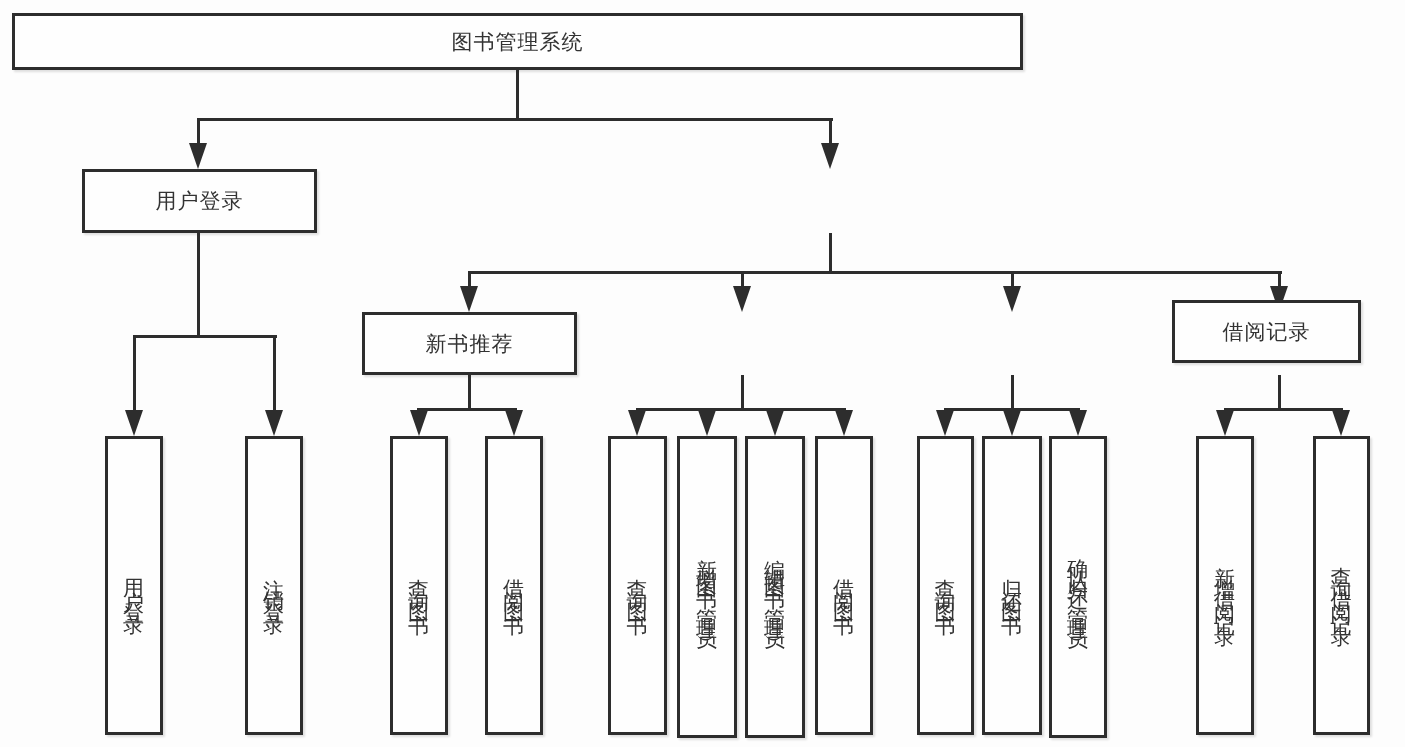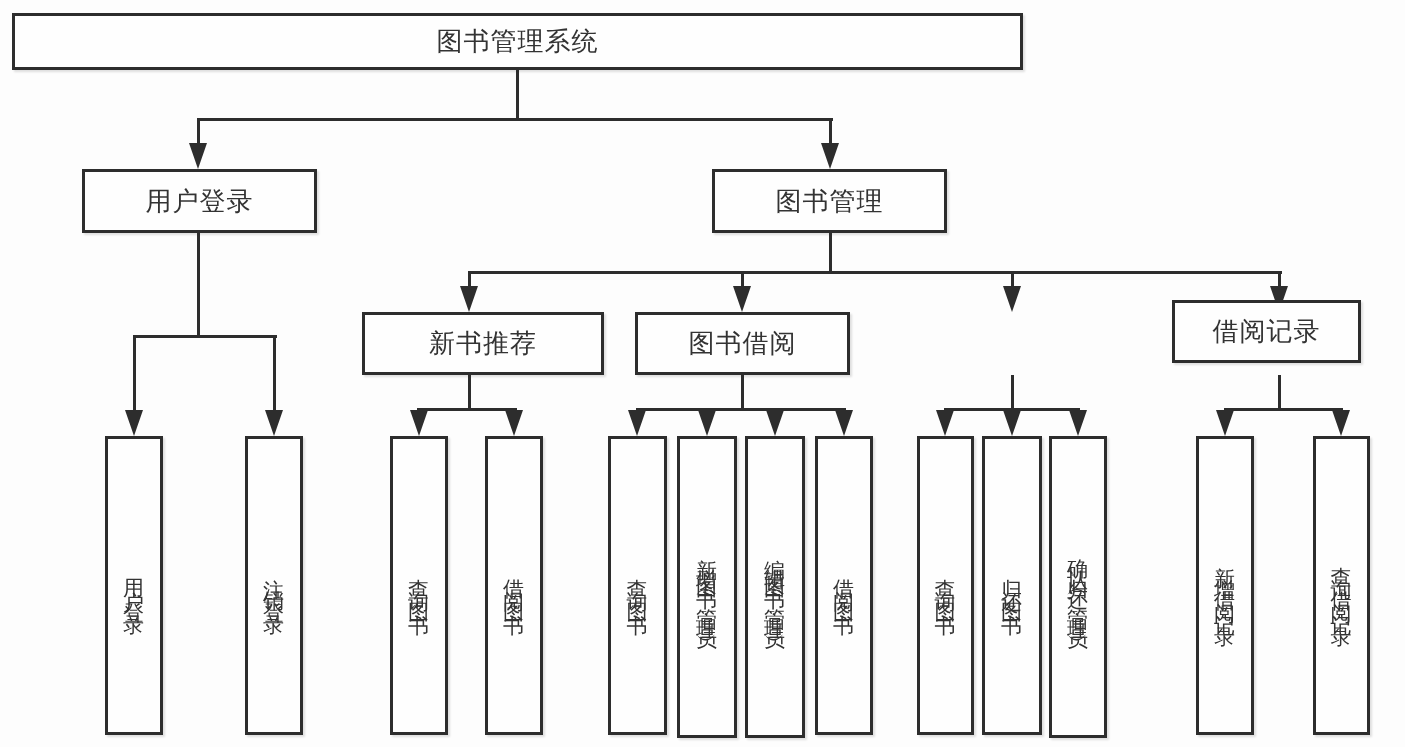--- a/index.html
+++ b/index.html
@@ -19,21 +19,21 @@
   .stage{position:relative;width:1405px;height:747px;}
   .box{
     position:absolute;
     box-sizing:border-box;
     border:3px solid var(--line);
     background:var(--box-fill);
     display:flex;align-items:center;justify-content:center;
     color:var(--text);
     box-shadow:2px 2px 2px rgba(0,0,0,0.12);
   }
-  .hlabel{font-size:26px;letter-spacing:1px;white-space:nowrap;}
+  .hlabel{font-size:21px;letter-spacing:1px;white-space:nowrap;}
   .leaf .vtext{
     writing-mode:vertical-rl;
     text-orientation:mixed;
     font-size:21px;
     line-height:1;
     letter-spacing:12px;
     color:var(--text);
     white-space:nowrap;
   }
   .leaf .vtext.tight{letter-spacing:10px;}
@@ -68,47 +68,41 @@
   <div class="vline" style="left:516px;top:70px;height:50px;"></div>
   <div class="hline" style="left:197px;top:118px;width:636px;"></div>
   <div class="vline" style="left:197px;top:118px;height:28px;"></div>
   <div class="arrow" style="left:189px;top:143px;"></div>
   <div class="vline" style="left:829px;top:118px;height:28px;"></div>
   <div class="arrow" style="left:821px;top:143px;"></div>
 
   <div class="box" style="left:82px;top:169px;width:235px;height:64px;">
     <span class="hlabel">用户登录</span>
   </div>
-  <div class="box" style="left:712px;top:169px;width:235px;height:64px;">
-    <span class="hlabel">图书管理</span>
-  </div>
 
   <div class="vline" style="left:197px;top:233px;height:104px;"></div>
   <div class="hline" style="left:133px;top:335px;width:144px;"></div>
   <div class="vline" style="left:133px;top:335px;height:77px;"></div>
   <div class="arrow" style="left:125px;top:410px;"></div>
   <div class="vline" style="left:273px;top:335px;height:77px;"></div>
   <div class="arrow" style="left:265px;top:410px;"></div>
 
   <div class="vline" style="left:829px;top:233px;height:40px;"></div>
   <div class="hline" style="left:468px;top:271px;width:814px;"></div>
   <div class="vline" style="left:468px;top:271px;height:19px;"></div>
   <div class="arrow" style="left:460px;top:286px;"></div>
   <div class="vline" style="left:741px;top:271px;height:19px;"></div>
   <div class="arrow" style="left:733px;top:286px;"></div>
   <div class="vline" style="left:1011px;top:271px;height:19px;"></div>
   <div class="arrow" style="left:1003px;top:286px;"></div>
   <div class="vline" style="left:1278px;top:271px;height:19px;"></div>
   <div class="arrow" style="left:1270px;top:286px;"></div>
 
-  <div class="box" style="left:362px;top:312px;width:242px;height:63px;">
+  <div class="box" style="left:362px;top:312px;width:215px;height:63px;">
     <span class="hlabel">新书推荐</span>
-  </div>
-  <div class="box" style="left:635px;top:312px;width:215px;height:63px;">
-    <span class="hlabel">图书借阅</span>
   </div>
   <div class="box" style="left:1172px;top:300px;width:189px;height:63px;">
     <span class="hlabel">借阅记录</span>
   </div>
 
   <div class="vline" style="left:468px;top:375px;height:35px;"></div>
   <div class="hline" style="left:417px;top:408px;width:100px;"></div>
   <div class="vline" style="left:418px;top:408px;height:6px;"></div>
   <div class="arrow" style="left:410px;top:410px;"></div>
   <div class="vline" style="left:513px;top:408px;height:6px;"></div>

